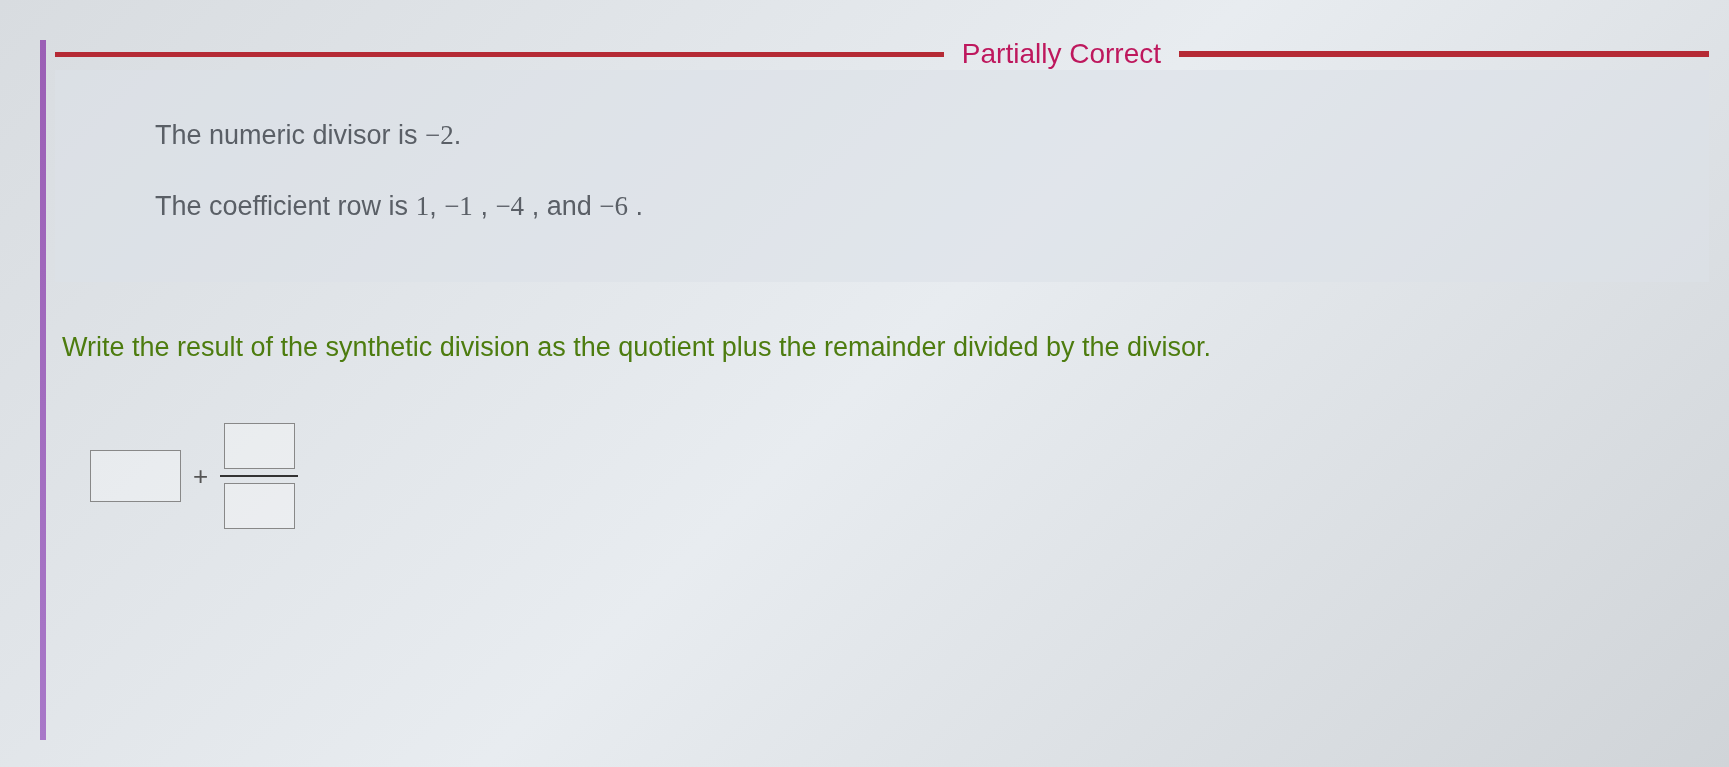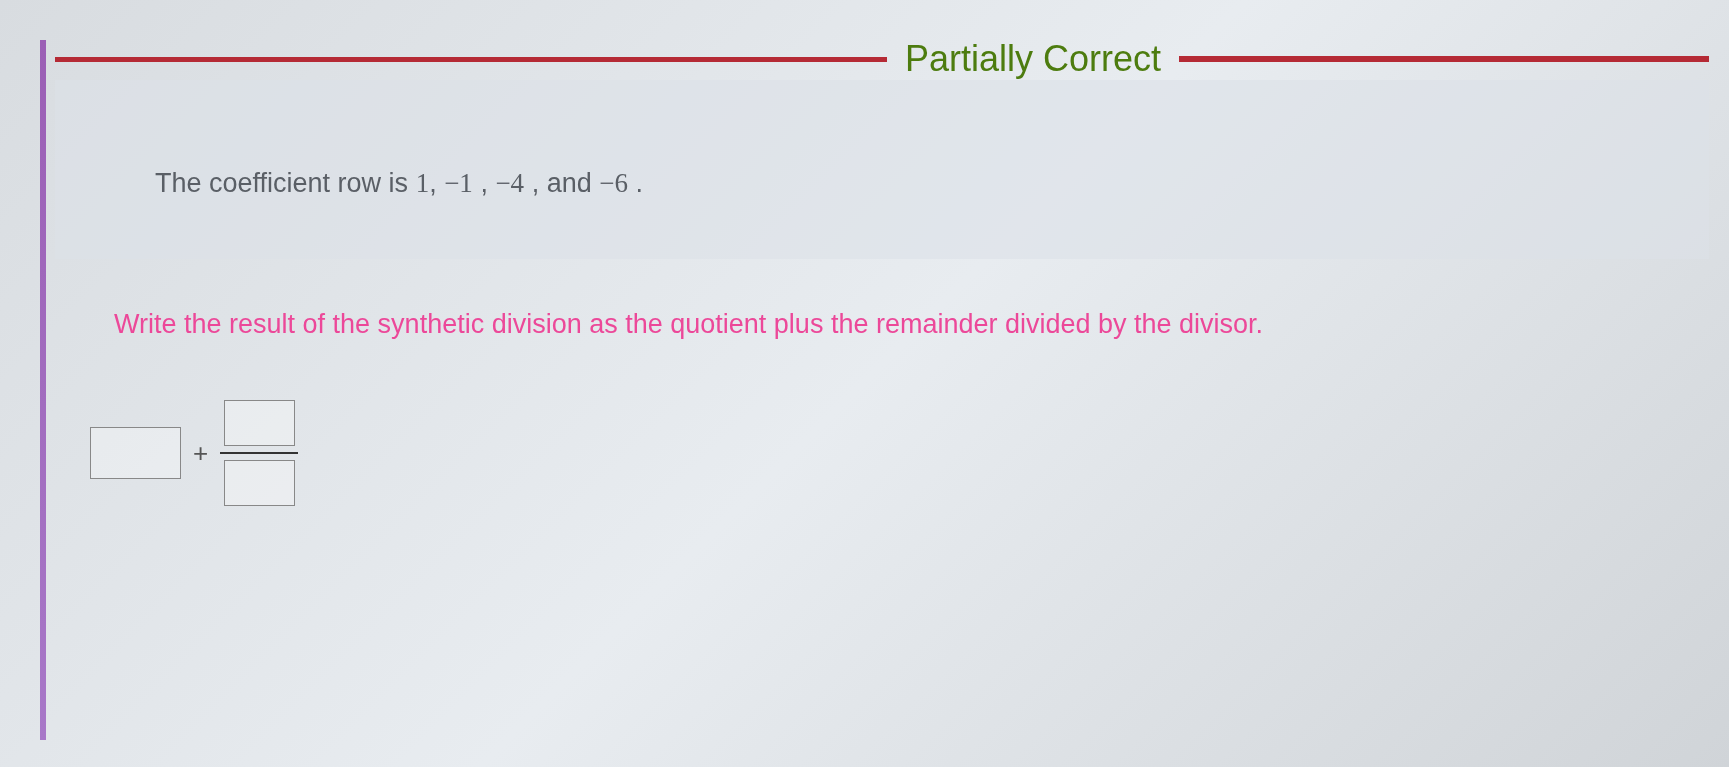--- a/index.html
+++ b/index.html
@@ -31,51 +31,51 @@
       margin-right: 0;
       padding-top: 18px;
     }
     .rule-left {
       flex: 1;
       height: 5px;
       background: #b52a35;
       min-width: 100px;
     }
     .status-label {
-      font-size: 36px;
-      color: #4d7c0f;
+      font-size: 28px;
+      color: #be185d;
       padding: 0 18px;
       white-space: nowrap;
     }
     .rule-right {
       flex: 0 0 530px;
       height: 6px;
       background: #b52a35;
     }
     .given-box {
       background: rgba(220, 225, 232, 0.6);
       margin-left: 15px;
       padding: 30px 100px 40px 100px;
     }
     .given-line {
       font-size: 27px;
       color: #5a5f66;
       margin: 20px 0;
     }
     .given-line-2 {
-      margin-top: 58px;
+      margin-top: 40px;
     }
     .math-num {
       font-family: "Georgia", serif;
     }
     .instruction {
-      margin-left: 74px;
+      margin-left: 22px;
       margin-top: 50px;
       font-size: 27px;
-      color: #ec4899;
+      color: #4d7c0f;
     }
     .instruction-2 {
       margin-top: 40px;
     }
     .answer-area {
       margin-left: 50px;
       margin-top: 60px;
       display: flex;
       align-items: center;
     }
@@ -112,20 +112,23 @@
 <div class="page">
   <div class="left-border"></div>
 
   <div class="header-rule">
     <div class="rule-left"></div>
     <div class="status-label">Partially Correct</div>
     <div class="rule-right"></div>
   </div>
 
   <div class="given-box">
+    <div class="given-line">
+      <span>The numeric divisor is </span><span class="math-num">−2</span><span>.</span>
+    </div>
     <div class="given-line given-line-2">
       <span>The coefficient row is </span><span class="math-num">1</span><span>, </span><span class="math-num">−1</span><span> , </span><span class="math-num">−4</span><span> , and </span><span class="math-num">−6</span><span> .</span>
     </div>
   </div>
 
   <div class="instruction">Write the result of the synthetic division as the quotient plus the remainder divided by the divisor.</div>
 
   <div class="answer-area">
     <input class="answer-box" style="">
     <span class="plus">+</span>

